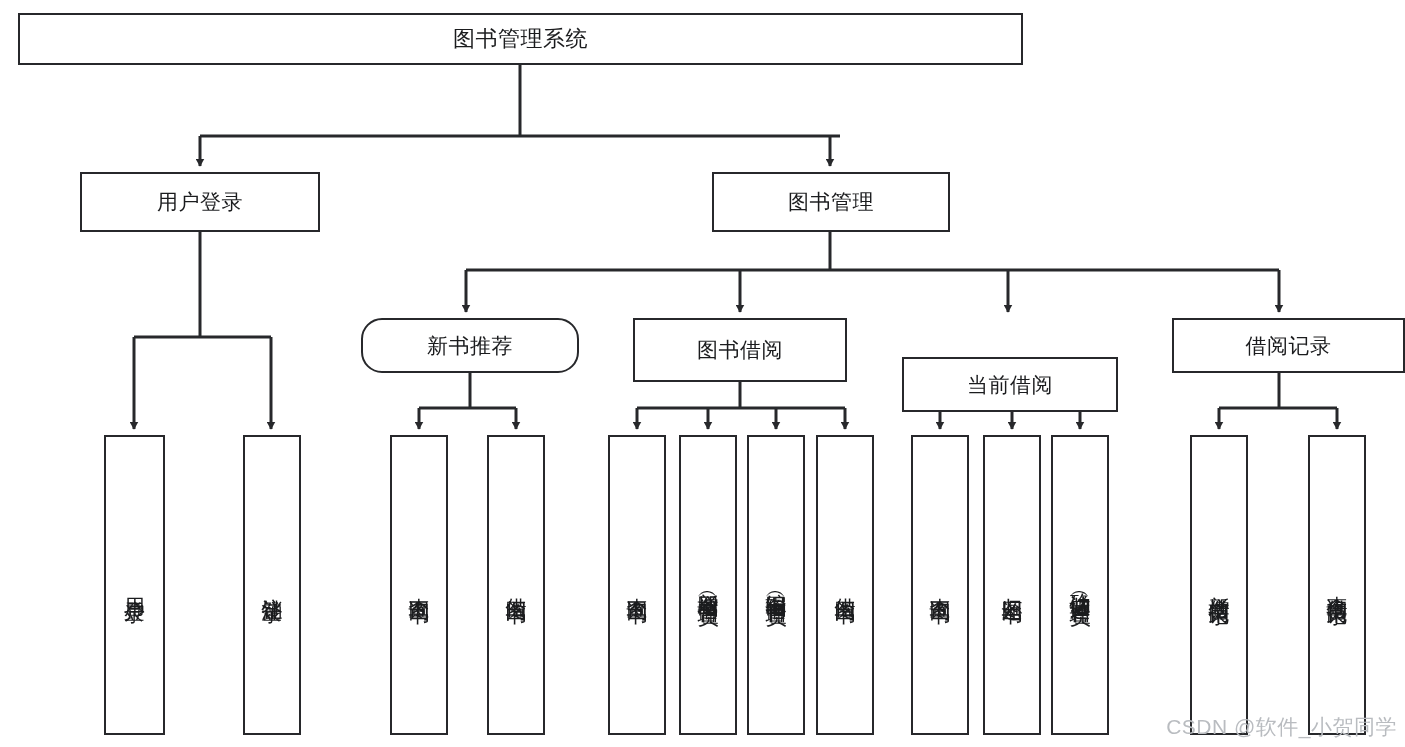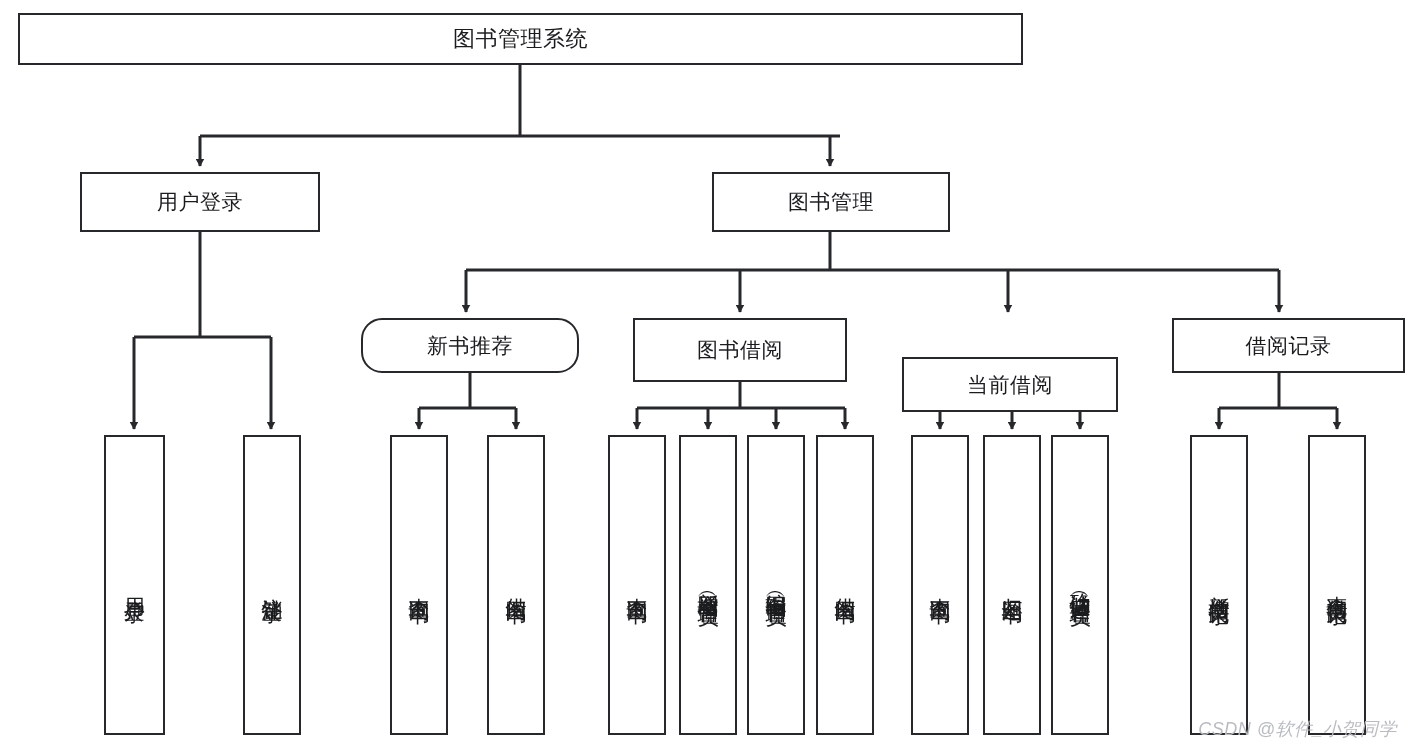--- a/index.html
+++ b/index.html
@@ -56,26 +56,25 @@
     white-space: nowrap;
   }
   #root-node {
     font-size: 22px;
     text-align: center;
   }
   #watermark {
     position: absolute;
     right: 8px;
     bottom: 6px;
-    font-size: 18px;
+    font-size: 21px;
     color: #b9bcc0;
     white-space: nowrap;
     letter-spacing: 0.5px;
     pointer-events: none;
-    font-style: italic;
   }
 </style>
 </head>
 <body>
 
 <div id="canvas">
 
   <svg id="edges" viewBox="0 0 1405 747" xmlns="http://www.w3.org/2000/svg">
     <defs>
       <marker id="arrow" viewBox="0 0 12 12" refX="10" refY="6" markerWidth="9" markerHeight="9" orient="auto-start-reverse" markerUnits="userSpaceOnUse">

